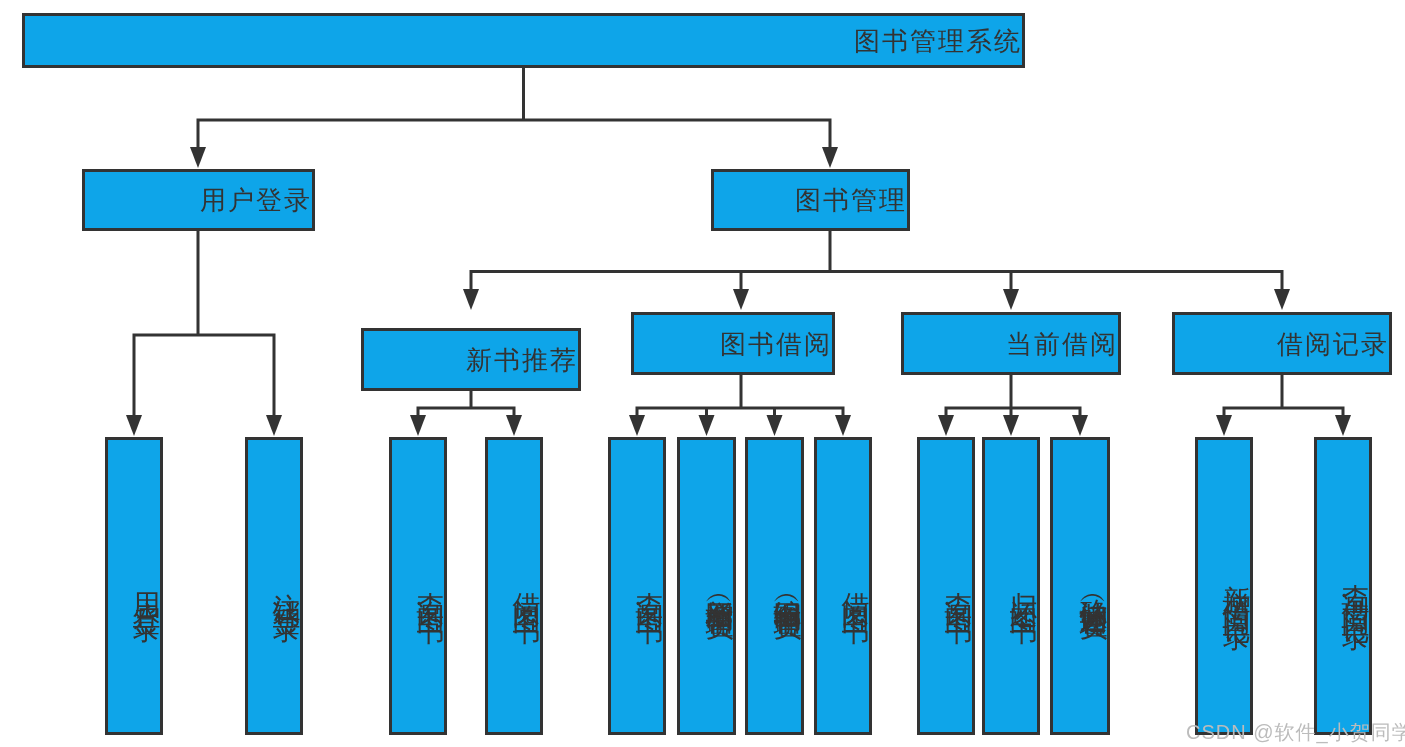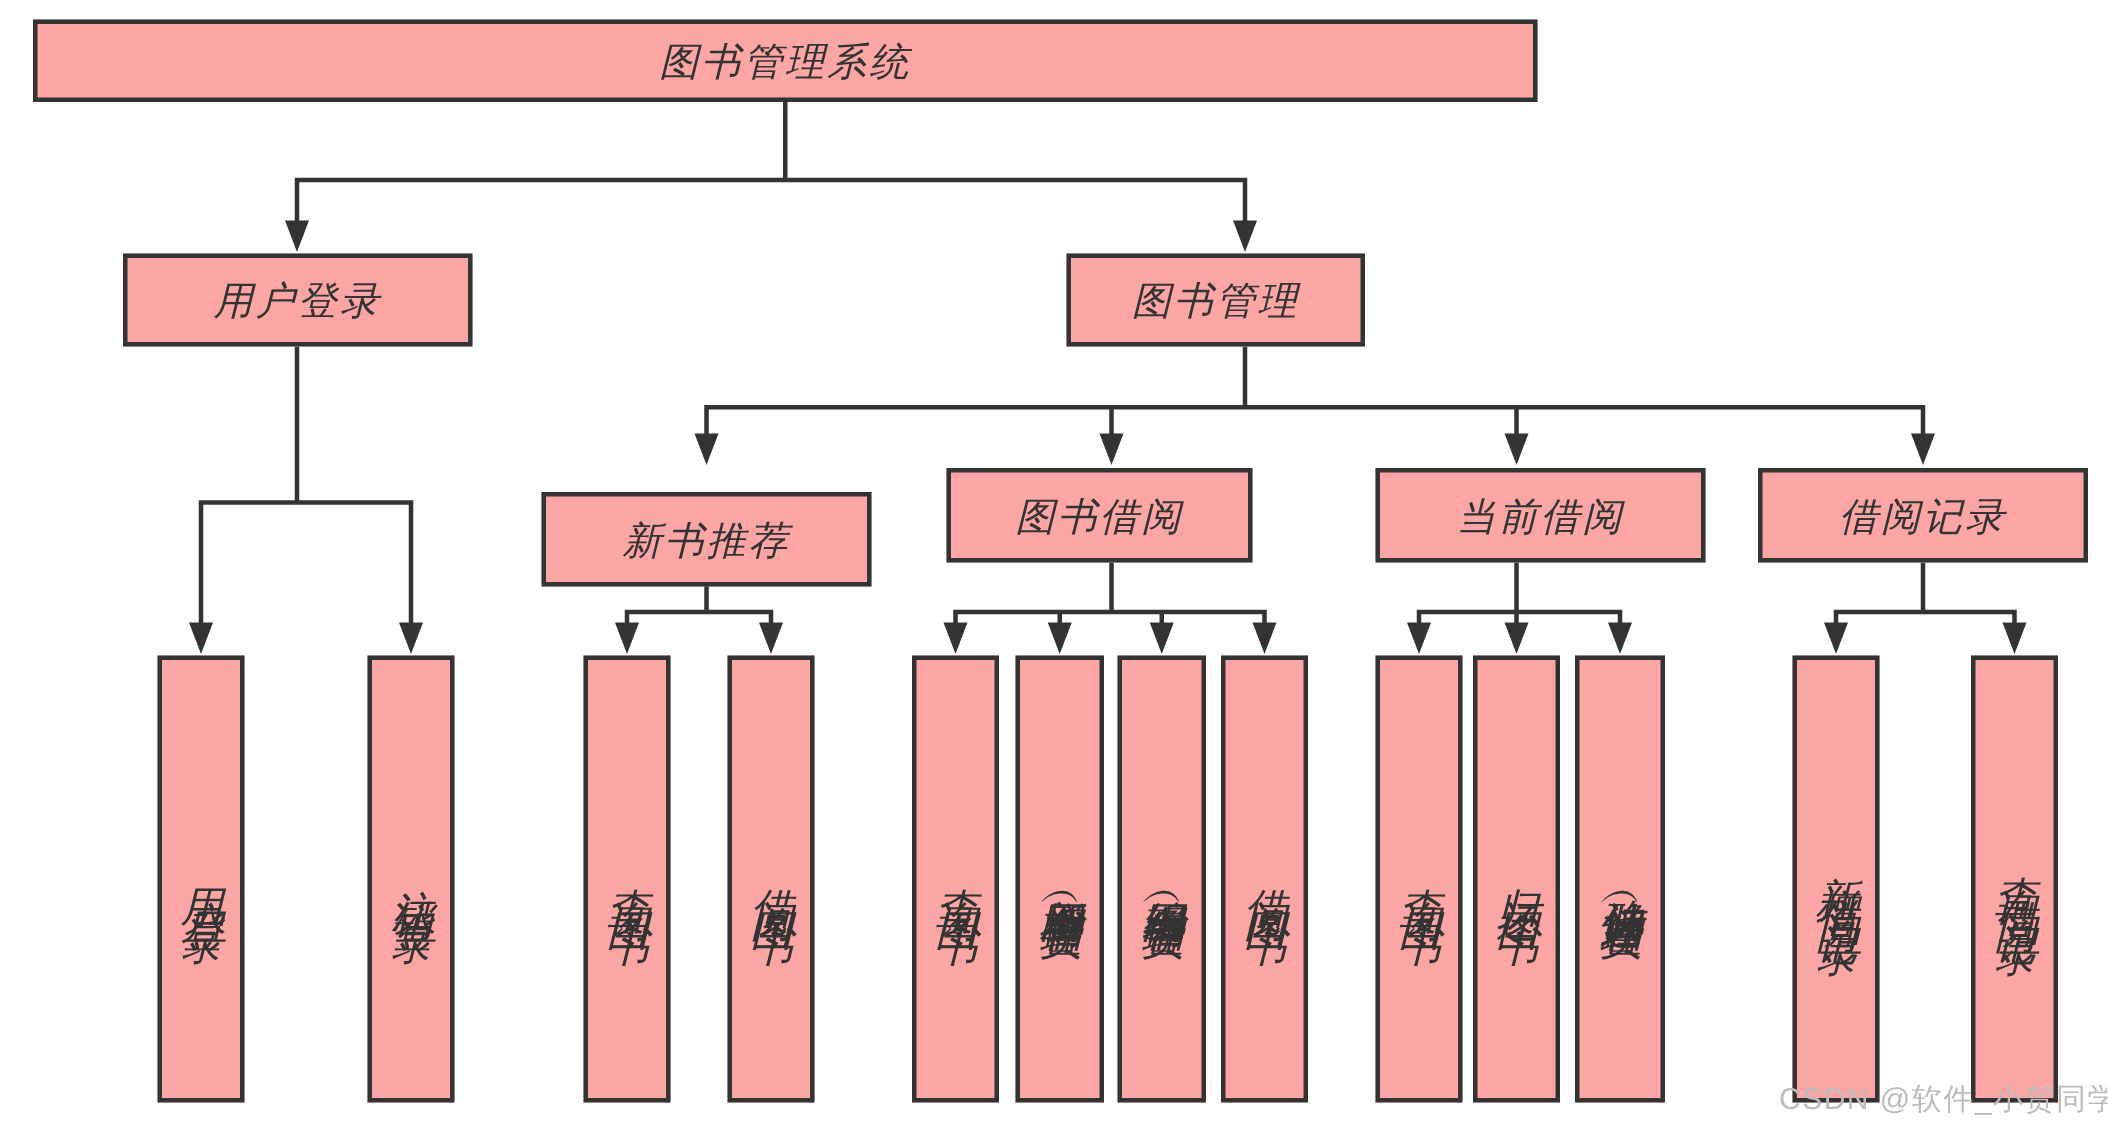--- a/index.html
+++ b/index.html
@@ -19,27 +19,26 @@
     pointer-events: none;
   }
   #connectors path {
     stroke: #333333;
     stroke-width: 3;
     fill: none;
   }
   #connectors polygon { fill: #333333; stroke: none; }
   .box {
     position: absolute;
-    background: #fca5a5;
+    background: #0ea5e9;
     border: 3px solid #333333;
     box-sizing: border-box;
     display: flex;
     align-items: center;
-    justify-content: center;
-    font-style: italic;
+    justify-content: flex-end;
   }
   .hlabel {
     font-size: 26px;
     letter-spacing: 2px;
     white-space: nowrap;
     line-height: 1;
   }
   .leaf > .vlabel {
     writing-mode: vertical-rl;
     text-orientation: mixed;
@@ -110,21 +109,21 @@
   <div class="box" style="left:711px; top:169px; width:199px; height:62px;">
     <span class="hlabel">图书管理</span>
   </div>
 
   <div class="box" style="left:361px; top:328px; width:220px; height:63px;">
     <span class="hlabel">新书推荐</span>
   </div>
   <div class="box" style="left:631px; top:312px; width:204px; height:63px;">
     <span class="hlabel">图书借阅</span>
   </div>
-  <div class="box" style="left:901px; top:312px; width:220px; height:63px;margin-left:16px;">
+  <div class="box" style="left:901px; top:312px; width:220px; height:63px;">
     <span class="hlabel">当前借阅</span>
   </div>
   <div class="box" style="left:1172px; top:312px; width:220px; height:63px;">
     <span class="hlabel">借阅记录</span>
   </div>
 
   <div class="box leaf" style="left:105px; top:437px; width:58px; height:298px;">
     <span class="vlabel">用户登录</span>
   </div>
   <div class="box leaf" style="left:245px; top:437px; width:58px; height:298px;">

